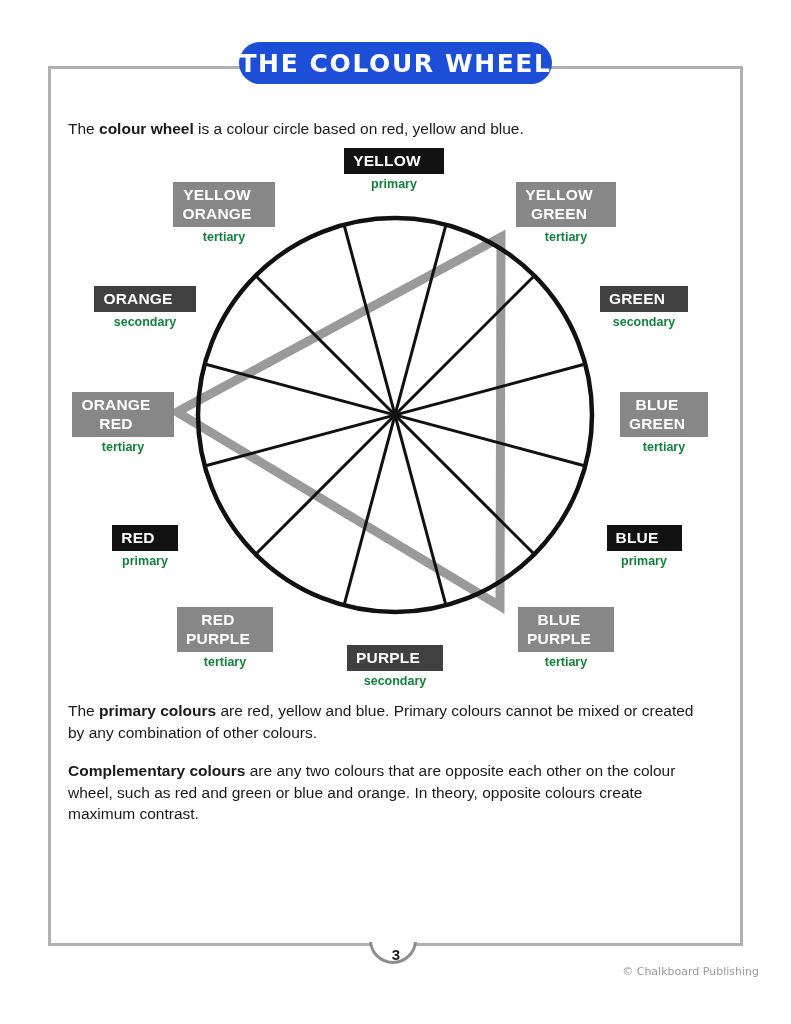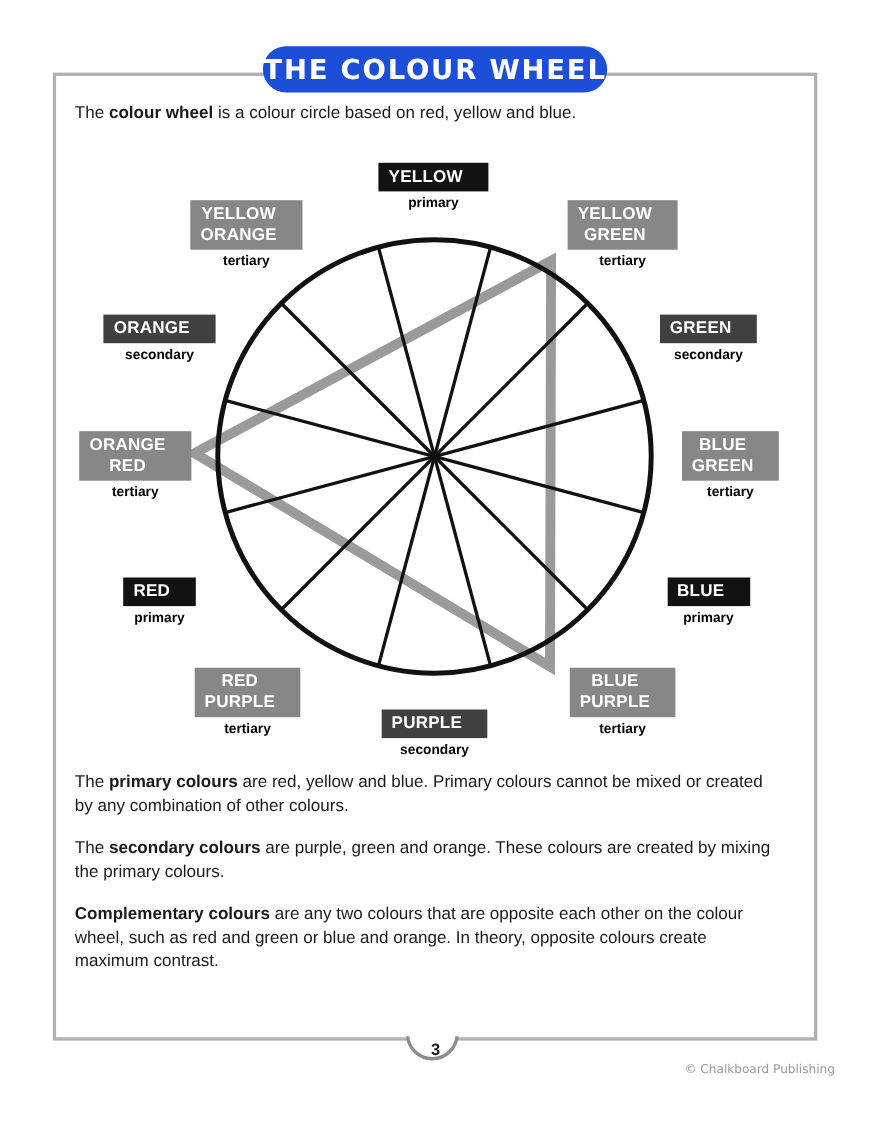--- a/index.html
+++ b/index.html
@@ -47,21 +47,21 @@
     font-weight: bold;
     letter-spacing: 1.6px;
     font-family: "DejaVu Sans", sans-serif;
     white-space: nowrap;
   }
 
   
   .intro {
     position: absolute;
     left: 68px;
-    top: 92px;
+    top: 118px;
     width: 640px;
     font-size: 15.5px;
     line-height: 21px;
   }
   .intro b { font-weight: bold; }
 
   
   .wheel-stage {
     position: absolute;
     left: 0px;
@@ -88,21 +88,21 @@
     white-space: pre-line;
   }
   .chip.primary   { background: #121212; }
   .chip.secondary { background: #404040; }
   .chip.tertiary  { background: #878787; }
   .tier {
     display: block;
     margin-top: 3px;
     font-size: 12.5px;
     font-weight: bold;
-    color: #000000;
+    color: #15803d;
   }
 
   
   .body-copy {
     position: absolute;
     left: 68px;
     top: 700px;
     width: 644px;
   }
   .body-copy p {
@@ -197,21 +197,20 @@
       <div class="wheel-label" style="left: 38px; top: 252px;"><span class="chip tertiary">ORANGE
 RED</span><span class="tier">tertiary</span></div>
       <div class="wheel-label" style="left: 60px; top: 146px;"><span class="chip secondary">ORANGE</span><span class="tier">secondary</span></div>
       <div class="wheel-label" style="left: 139px; top: 42px;"><span class="chip tertiary">YELLOW
 ORANGE</span><span class="tier">tertiary</span></div>
     </div>
 </div>
 
 <div class="body-copy" id="body-copy">
     <p><span>The </span><b>primary colours</b><span> are red, yellow and blue. Primary colours cannot be mixed or created by any combination of other colours.</span></p>
-    <p><span>The </span><b>secondary colours</b><span> are purple, green and orange. These colours are created by mixing the primary colours.</span></p>
     <p><span></span><b>Complementary colours</b><span> are any two colours that are opposite each other on the colour wheel, such as red and green or blue and orange. In theory, opposite colours create maximum contrast.</span></p>
   </div>
 
 <div class="page-num">
   <div class="page-num-circle"></div>
   <div class="page-num-text">3</div>
 </div>
 <div class="copyright">© Chalkboard Publishing</div>
 
 </body></html>

